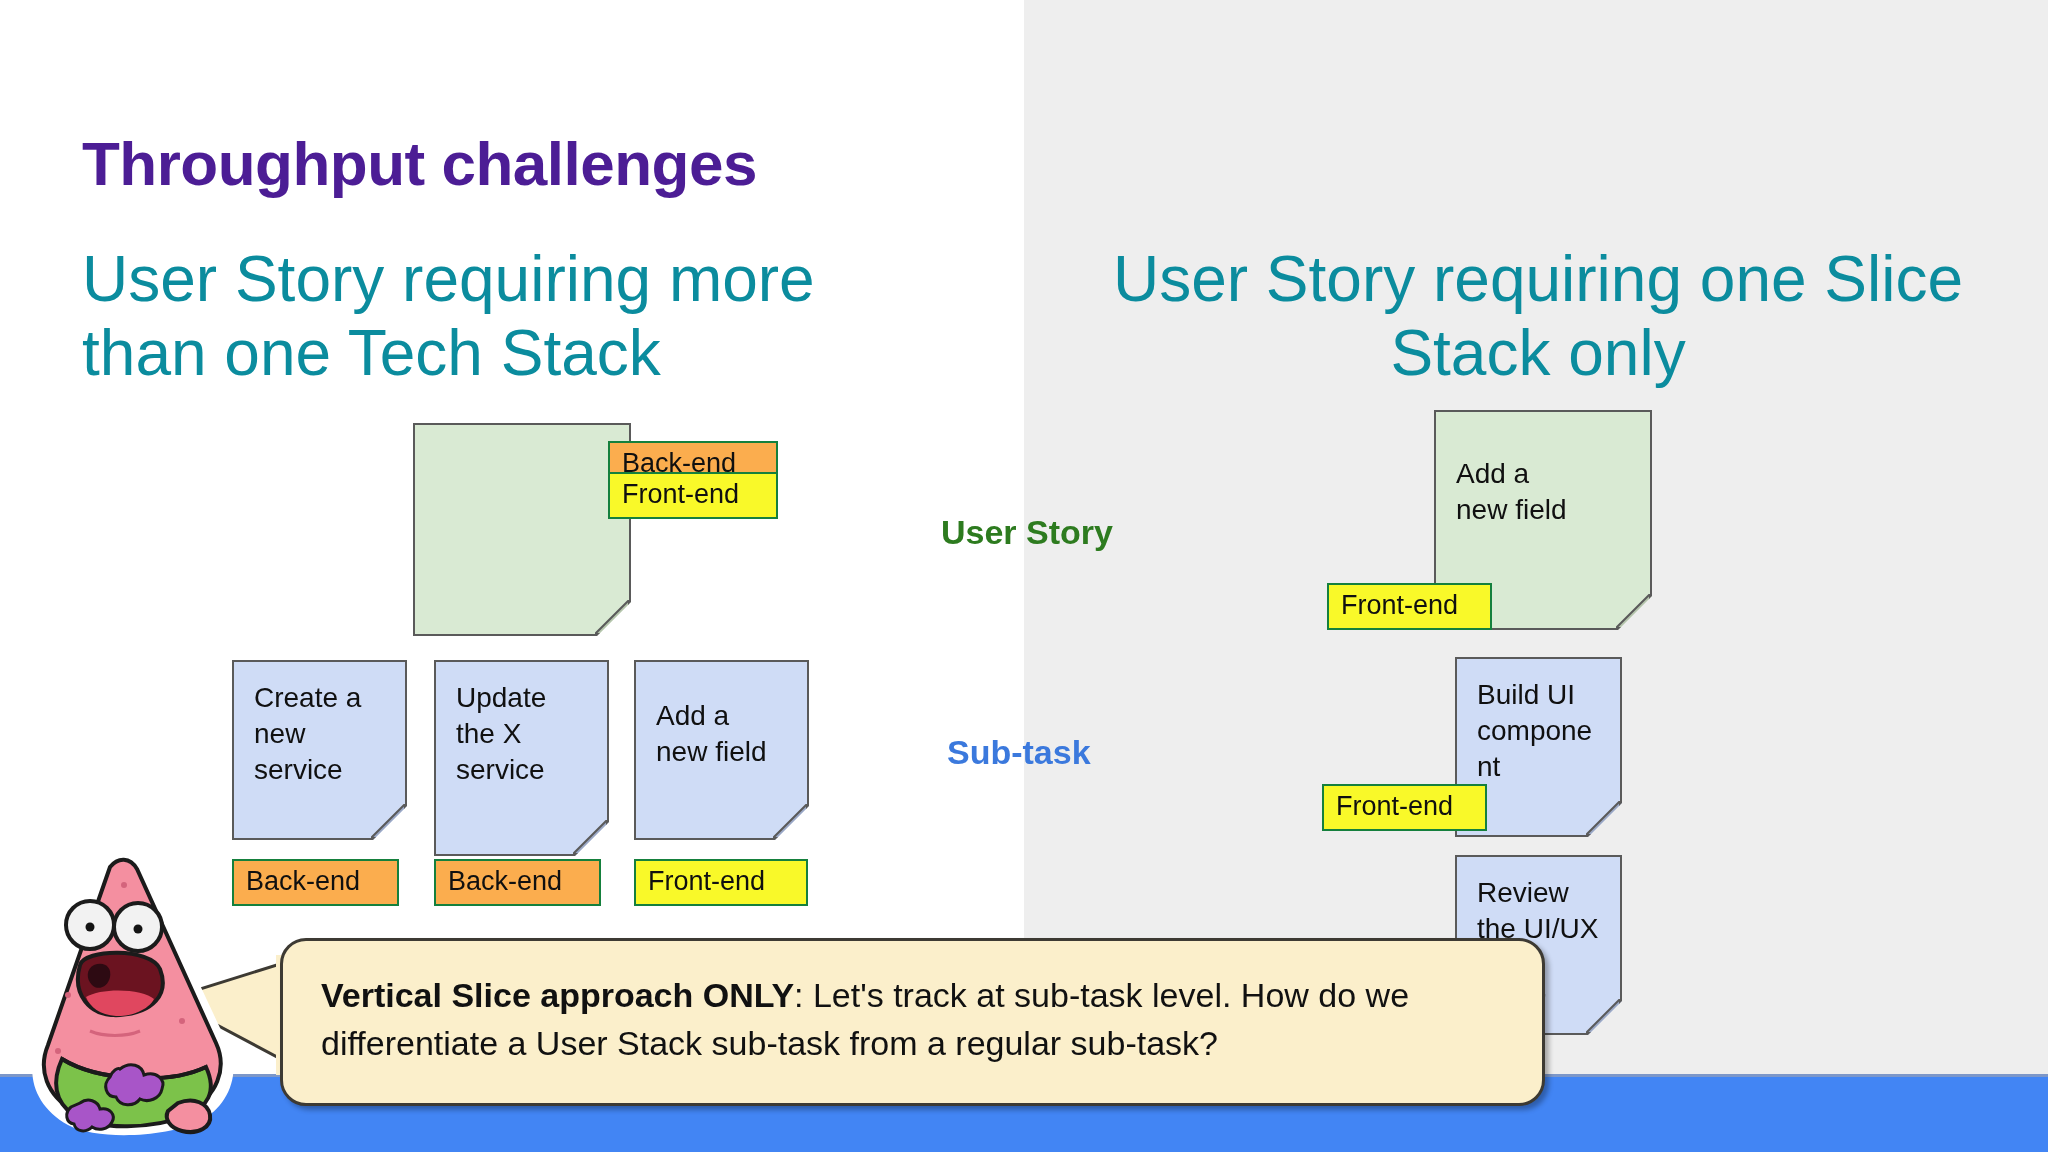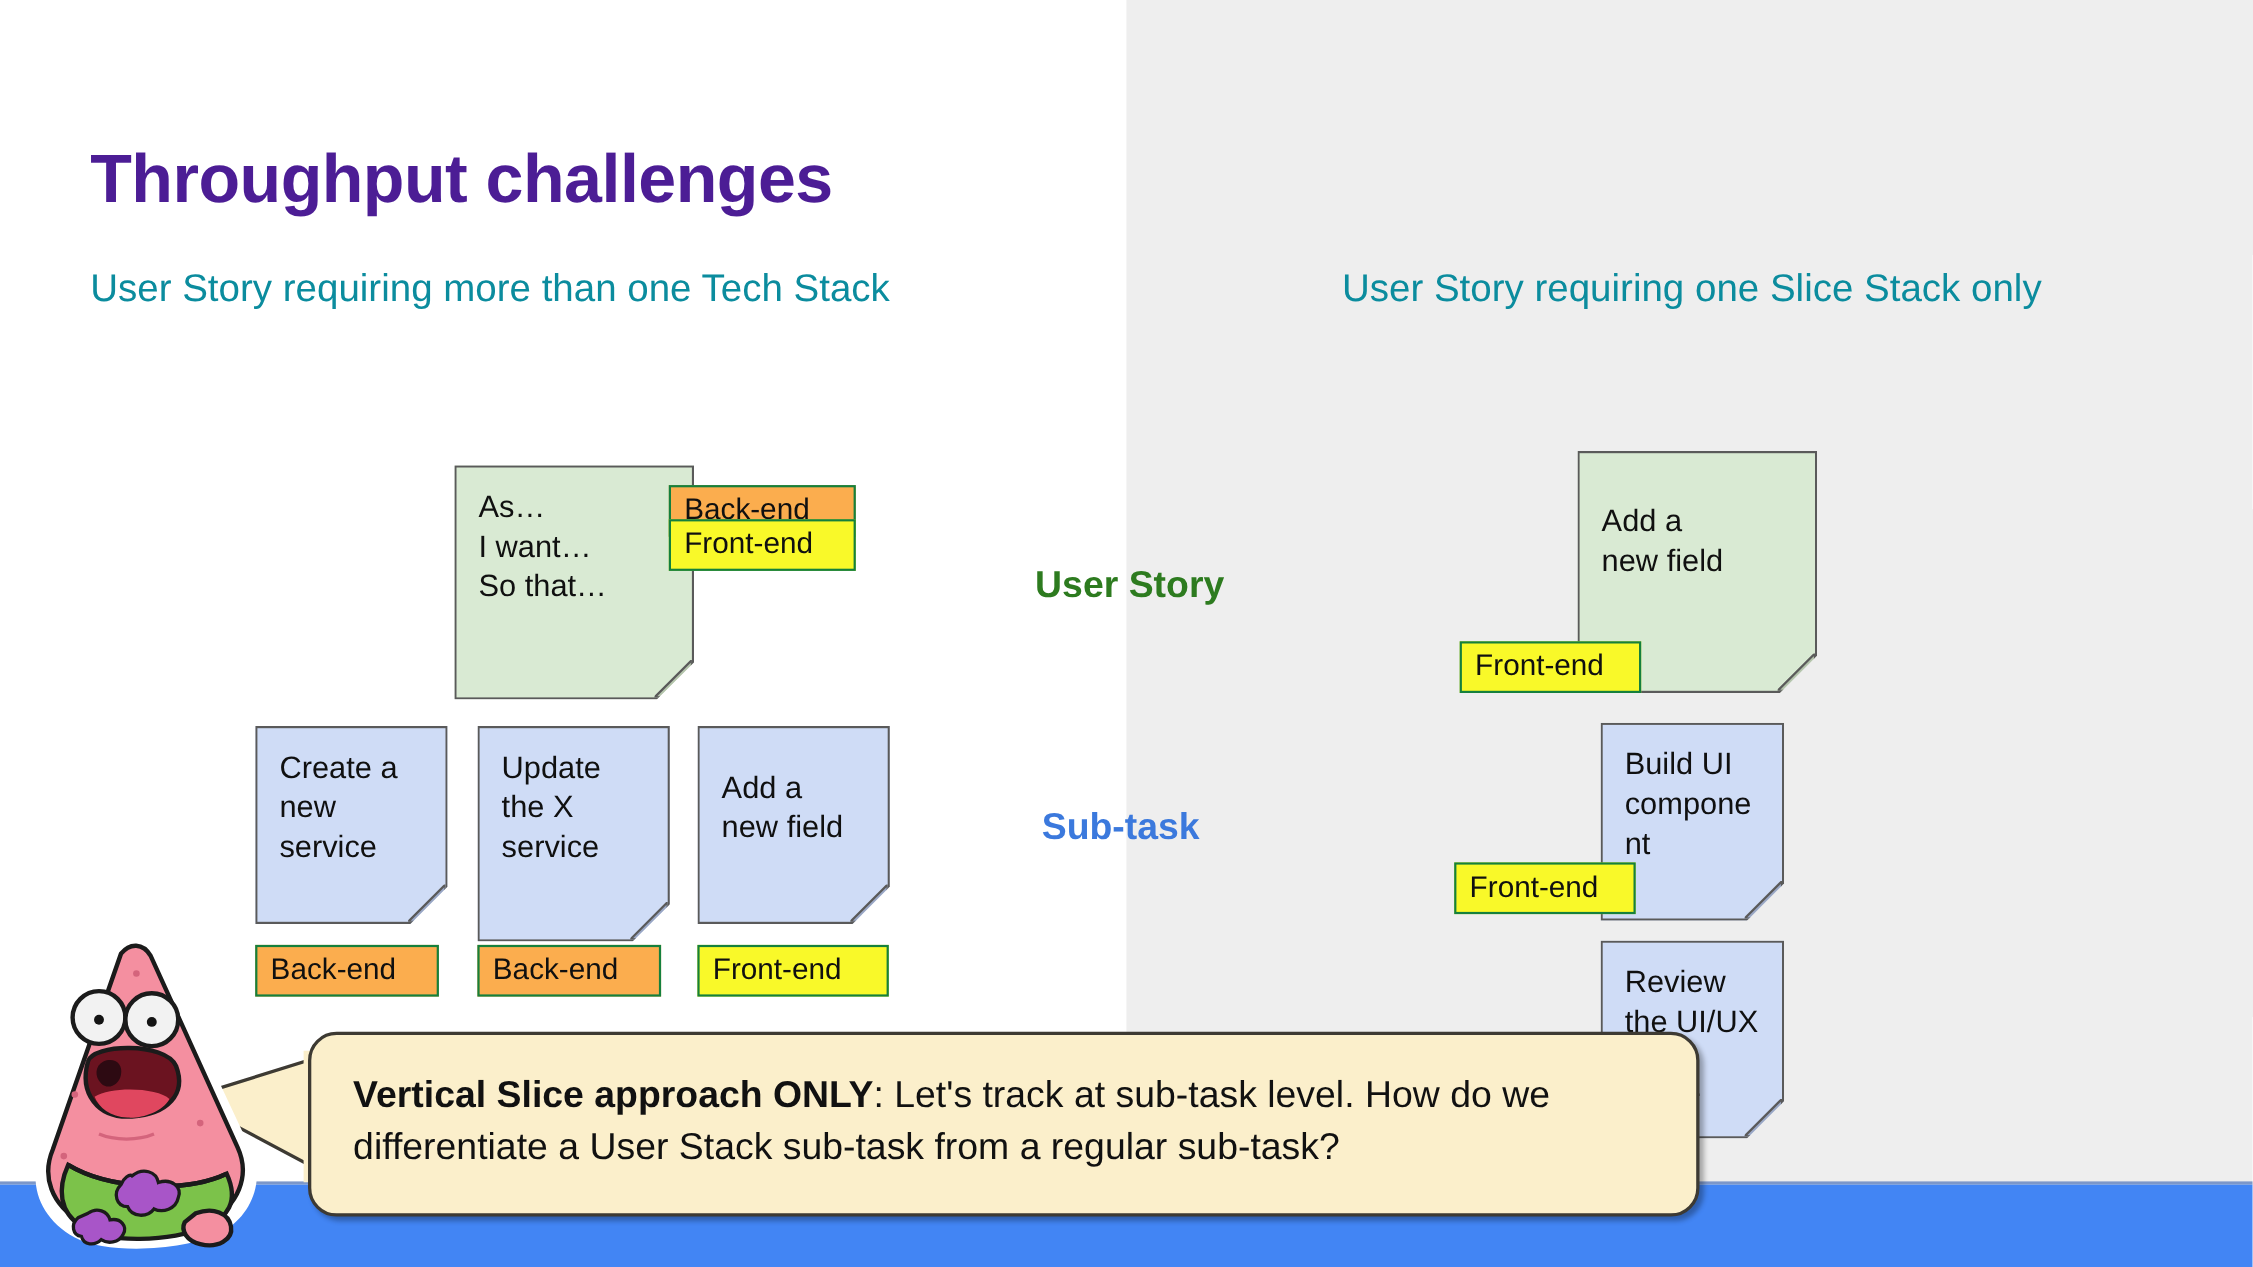--- a/index.html
+++ b/index.html
@@ -50,21 +50,21 @@
     left: 82px;
     top: 128px;
     font-size: 62px;
     font-weight: bold;
     color: #4c1d95;
     letter-spacing: -0.5px;
     white-space: nowrap;
   }
   .subtitle {
     position: absolute;
-    font-size: 35px;
+    font-size: 64px;
     color: #0b8c9e;
     line-height: 1.15;
   }
   .subtitle-left {
     left: 82px;
     top: 243px;
     width: 800px;
     text-align: left;
   }
   .subtitle-right {
@@ -183,23 +183,20 @@
 
   <div class="slide-title">Throughput challenges</div>
 
   <div class="subtitle subtitle-left">User Story requiring more than one Tech Stack</div>
   <div class="subtitle subtitle-right">User Story requiring one Slice Stack only</div>
 
   <div class="row-label row-label-story">User Story</div>
   <div class="row-label row-label-subtask">Sub-task</div>
 
   <div class="note green" style="left:413px; top:423px; width:218px; height:213px;">
-    <span class="note-text">As…
-I want…
-So that…</span>
     <span class="note-fold">
       <svg width="34" height="34" viewBox="0 0 34 34">
         <polygon points="34,0 34,34 0,34" fill="#b4c4ac" stroke="#5a5a5a" stroke-width="2"></polygon>
       </svg>
     </span>
   </div>
 
   <div class="tag orange" style="left:608px; top:441px; width:170px;">
     <span>Back-end</span>
   </div>

